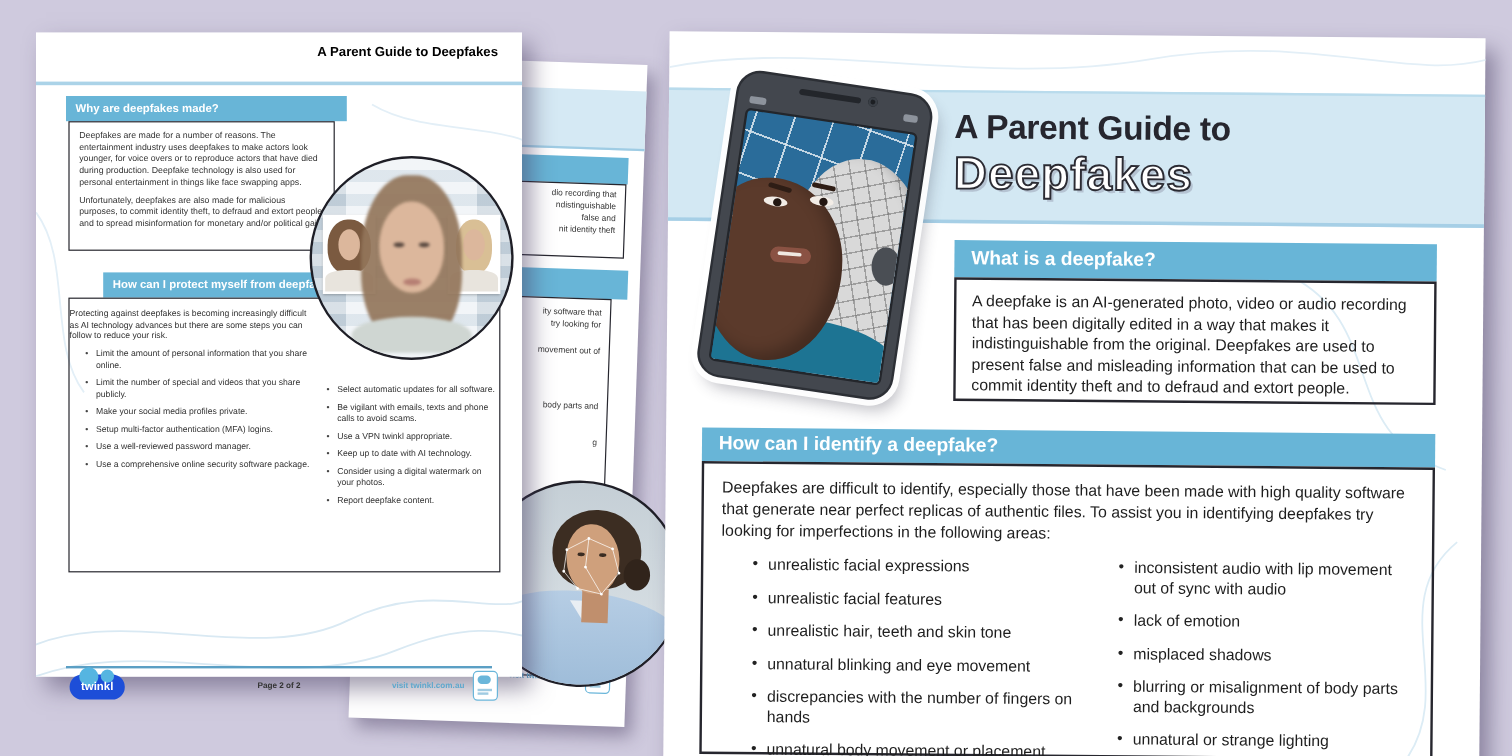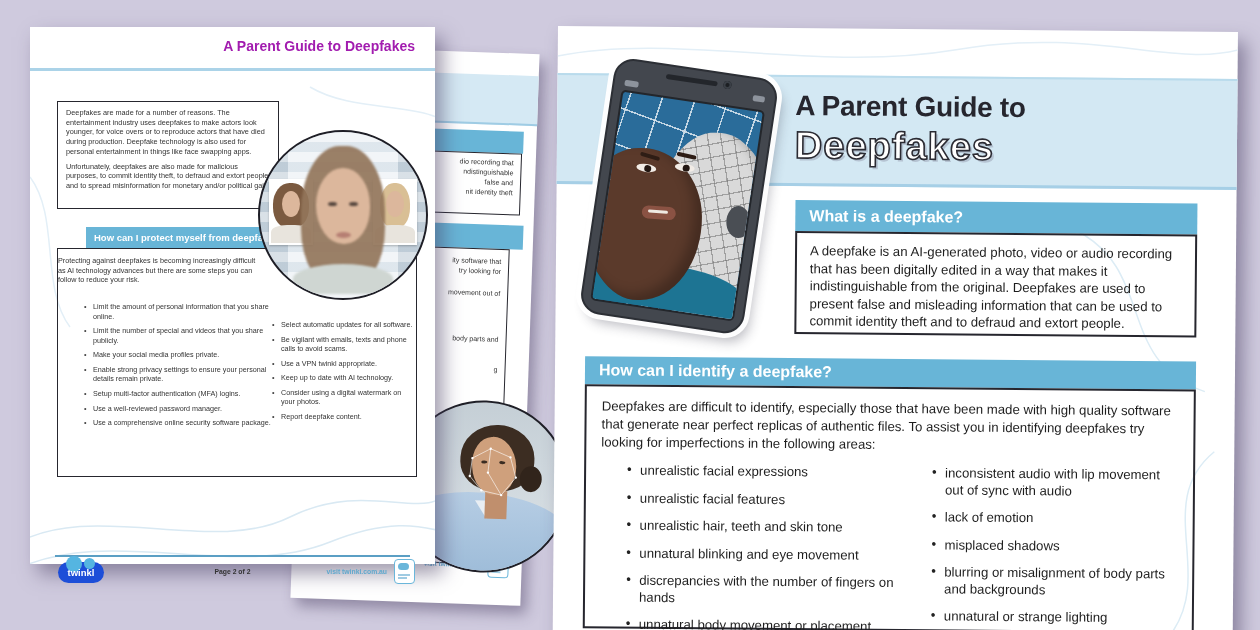--- a/index.html
+++ b/index.html
@@ -4,35 +4,35 @@
 <style>
   html,body{margin:0;padding:0;}
   body{width:1260px;height:630px;overflow:hidden;background:#cfcade;
        font-family:"Liberation Sans", sans-serif;}
   #screen{position:relative;width:1260px;height:630px;overflow:hidden;}
   .page{position:absolute;background:#fff;box-shadow:8px 10px 18px rgba(70,60,95,.5);}
   .abs{position:absolute;}
 
   
   #page2{left:30px;top:27px;width:405px;height:537px;z-index:3;}
-  #page2 .p2-title{right:20px;top:11px;font-size:14px;font-weight:bold;color:#a21caf;}
+  #page2 .p2-title{right:20px;top:11px;font-size:11px;font-weight:bold;color:#000000;}
   .barS{background:#68b5d7;color:#fff;font-weight:bold;font-size:9.5px;line-height:21px;
         padding-left:8px;box-sizing:border-box;}
   #p2bar1{left:25px;top:53px;width:234px;height:21px;}
   #p2box1{left:27px;top:74px;width:222px;height:108px;border:1.5px solid #26262e;
           box-sizing:border-box;padding:6px 8px;font-size:7.3px;line-height:1.33;color:#333;}
   #p2box1 p{margin:0 0 5px 0;}
   #p2bar2{left:25px;top:200px;width:234px;height:21px;margin-left:31px;}
   #p2box2{left:27px;top:221px;width:360px;height:229px;border:1.5px solid #26262e;
           box-sizing:border-box;font-size:7.2px;color:#333;}
   #p2box2 .intro{left:0;top:7px;width:202px;line-height:1.35;}
   ul.blist{list-style:none;margin:0;padding:0;}
   ul.blist li{position:relative;padding-left:11px;margin-bottom:5px;line-height:1.33;}
   ul.blist li::before{content:"•";position:absolute;left:2px;top:0;color:#444;}
-  #p2listL{left:24px;top:41px;width:198px;margin-top:12px;}
+  #p2listL{left:11px;top:41px;width:198px;}
   #p2listR{left:212px;top:71px;width:146px;}
   #p2foot-rule{left:25px;top:528px;width:355px;height:1.5px;background:#5b9fc4;}
   .cloud-logo{width:46px;height:21px;background:#1d4ed8;border-radius:11px;position:absolute;
               text-align:center;color:#fff;font-weight:bold;font-size:9.5px;line-height:21px;}
   .cloud-logo::before{content:"";position:absolute;width:16px;height:16px;border-radius:50%;
               background:#55b5e1;top:-6px;left:8px;}
   .cloud-logo::after{content:"";position:absolute;width:11px;height:11px;border-radius:50%;
               background:#55b5e1;top:-4px;right:9px;}
   .cloud-logo span{position:relative;z-index:1;}
   #p2logo{left:28px;top:535px;}
@@ -222,20 +222,21 @@
   <div class="page" id="page2">
     <svg class="deco" width="405" height="537" style="left:0;top:0">
       <path d="M-20,520 C60,470 180,530 260,490 S400,500 420,460" fill="none" stroke="#d9e9f3" stroke-width="1.5"></path>
       <path d="M-20,545 C80,495 200,555 300,515 S420,525 430,495" fill="none" stroke="#d9e9f3" stroke-width="1.5"></path>
       <path d="M280,60 C330,90 410,70 430,110" fill="none" stroke="#e3eff7" stroke-width="1.5"></path>
       <path d="M0,150 C30,190 10,260 40,300" fill="none" stroke="#e3eff7" stroke-width="1.5"></path>
     </svg>
     <div class="abs p2-title">A Parent Guide to Deepfakes</div>
     <div class="abs" id="page2-rule" style="left:0;top:41px;width:100%;height:3px;background:#abd3e8"></div>
 
+    <div class="abs barS" id="p2bar1">Why are deepfakes made?</div>
     <div class="abs" id="p2box1">
       <p>Deepfakes are made for a number of reasons. The entertainment industry uses deepfakes to make actors look younger, for voice overs or to reproduce actors that have died during production. Deepfake technology is also used for personal entertainment in things like face swapping apps.</p>
       <p>Unfortunately, deepfakes are also made for malicious purposes, to commit identity theft, to defraud and extort people and to spread misinformation for monetary and/or political gain.</p>
     </div>
 
     <div class="abs" id="collage">
       <div class="stripes"></div>
       <div class="mini-photo" id="mpL">
         <div class="hair"></div>
           <div class="face"></div>
@@ -256,21 +257,20 @@
       </div>
     </div>
 
     <div class="abs barS" id="p2bar2">How can I protect myself from deepfakes?</div>
     <div class="abs" id="p2box2">
       <div class="abs intro">Protecting against deepfakes is becoming increasingly difficult as AI technology advances but there are some steps you can follow to reduce your risk.</div>
       <ul class="blist abs" id="p2listL">
         <li>Limit the amount of personal information that you share online.</li>
         <li>Limit the number of special and videos that you share publicly.</li>
         <li>Make your social media profiles private.</li>
-        <li>Enable strong privacy settings to ensure your personal details remain private.</li>
         <li>Setup multi-factor authentication (MFA) logins.</li>
         <li>Use a well-reviewed password manager.</li>
         <li>Use a comprehensive online security software package.</li>
       </ul>
       <ul class="blist abs" id="p2listR">
         <li>Select automatic updates for all software.</li>
         <li>Be vigilant with emails, texts and phone calls to avoid scams.</li>
         <li>Use a VPN twinkl appropriate.</li>
         <li>Keep up to date with AI technology.</li>
         <li>Consider using a digital watermark on your photos.</li>

